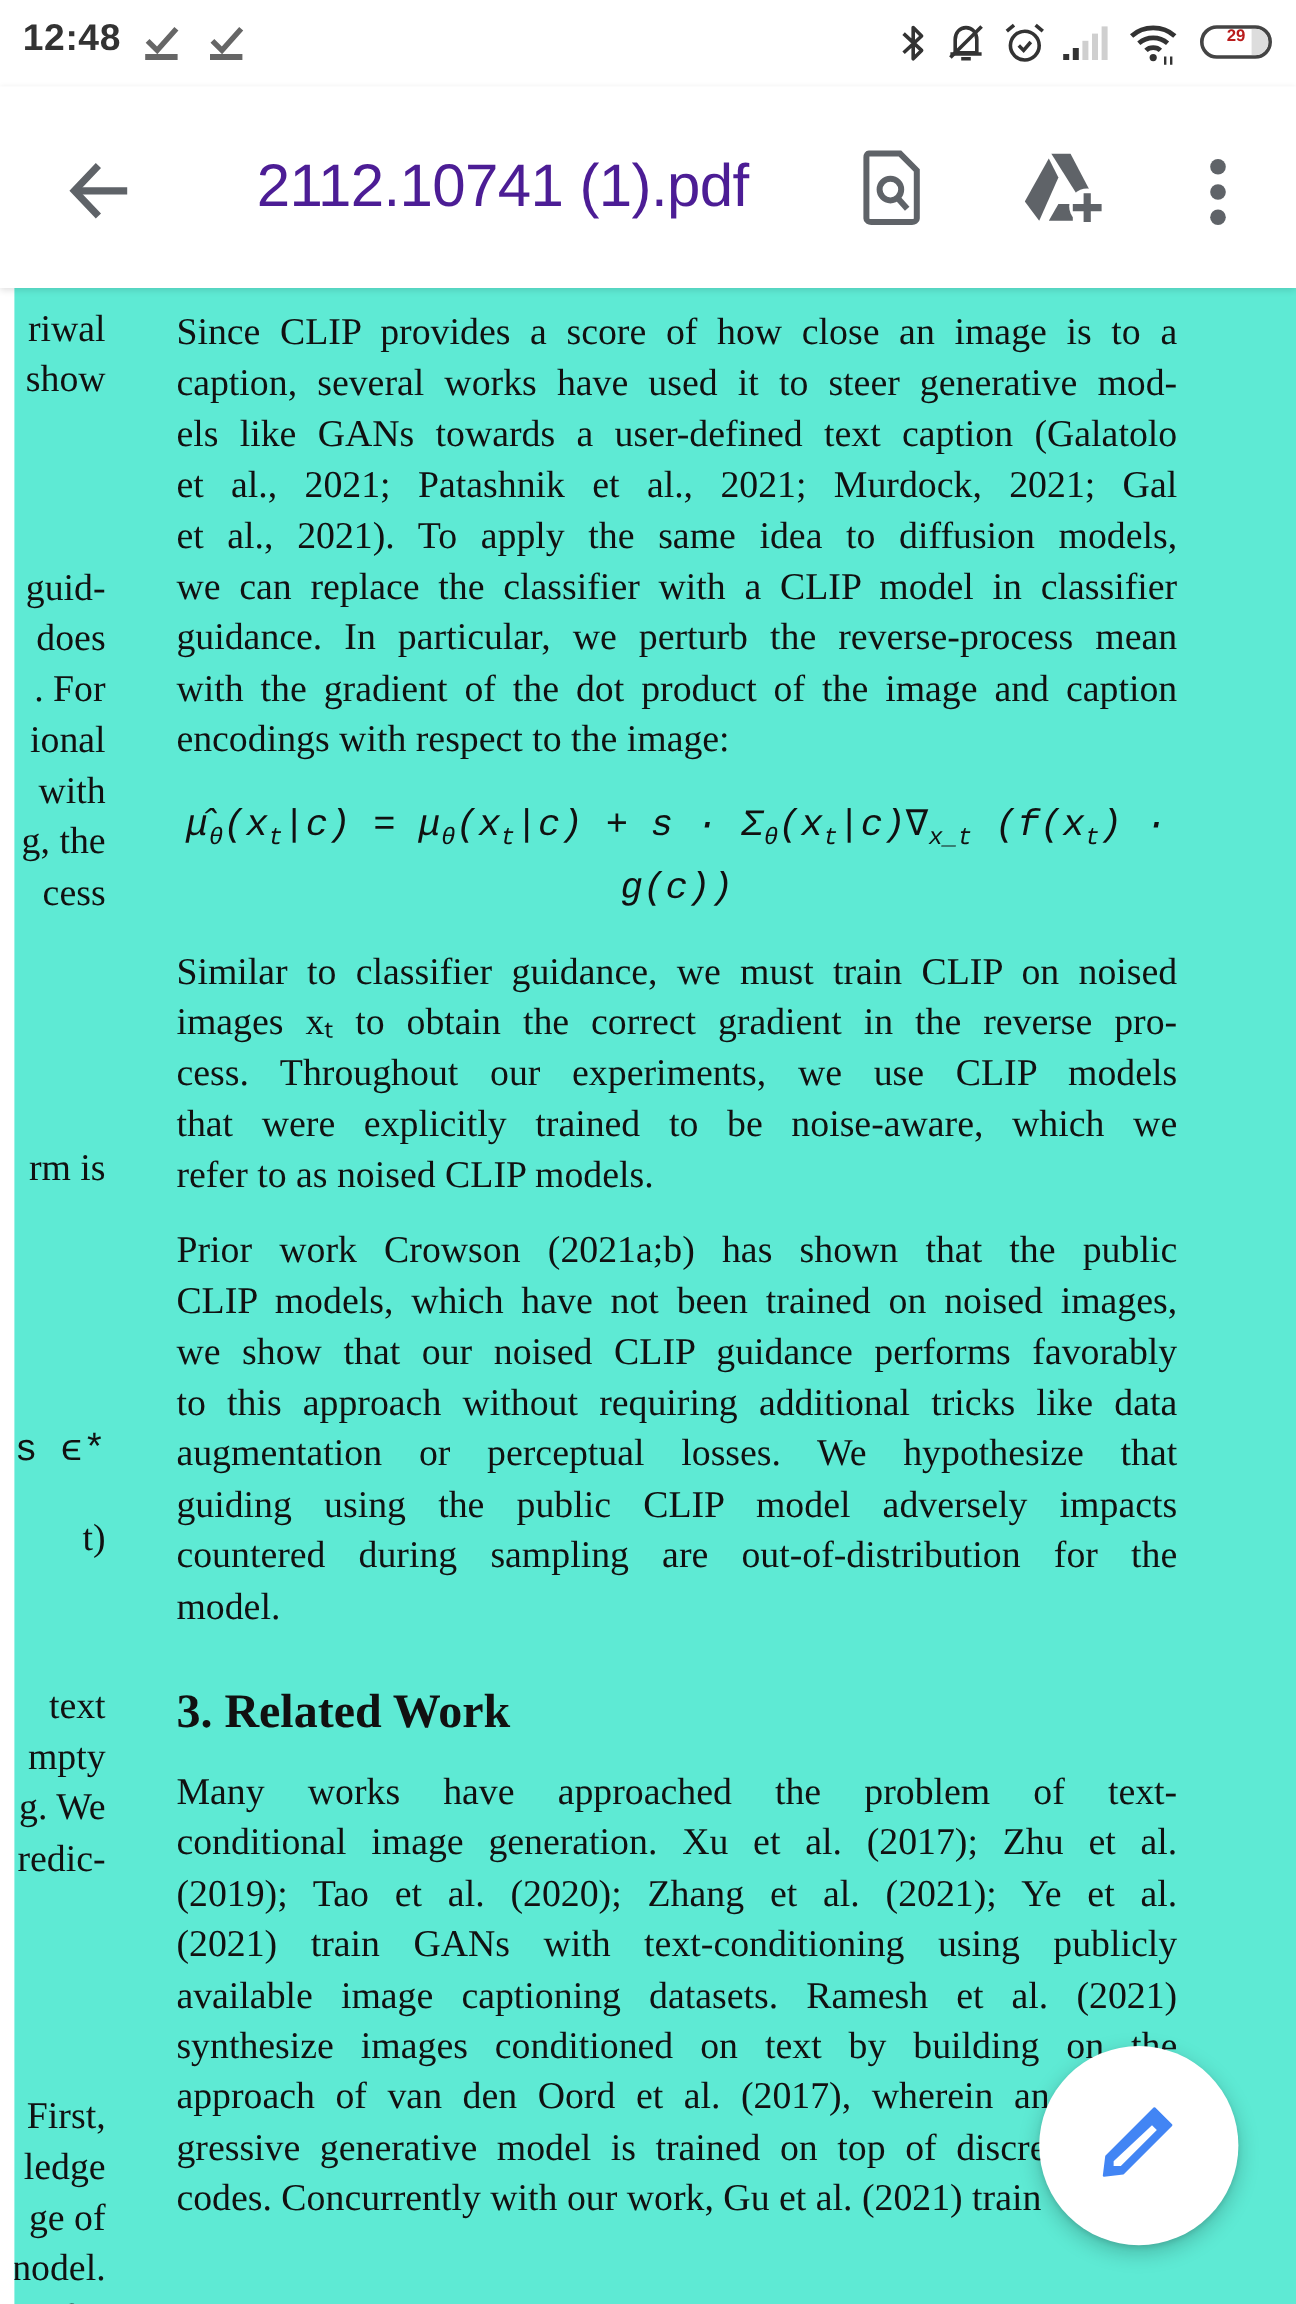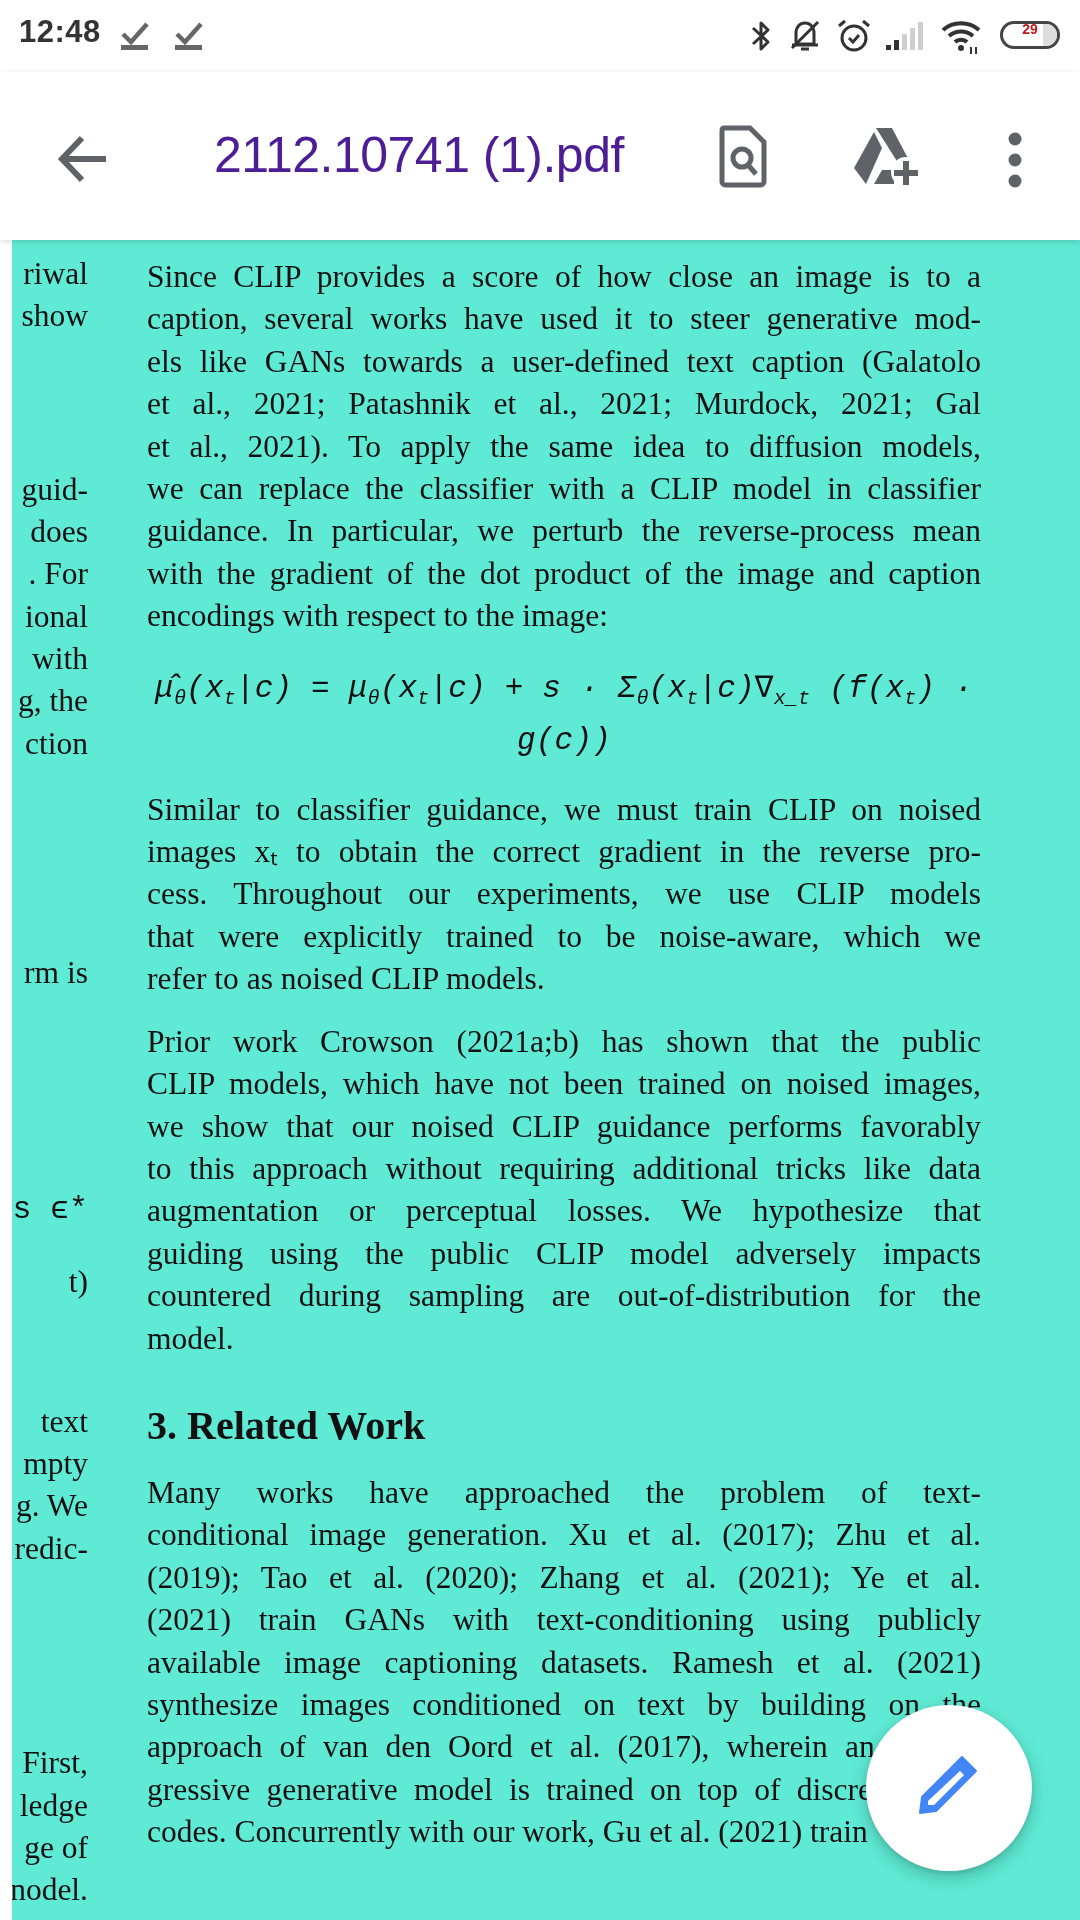--- a/index.html
+++ b/index.html
@@ -154,21 +154,21 @@
 <div class="doc">
   <div class="left-col" id="leftcol">
       <span class="frag" style="top: 14px;">riwal</span>
       <span class="frag" style="top: 56px;">show</span>
       <span class="frag" style="top: 230px;"> guid-</span>
       <span class="frag" style="top: 272px;"> does</span>
       <span class="frag" style="top: 314px;">.  For</span>
       <span class="frag" style="top: 357px;">ional</span>
       <span class="frag" style="top: 399px;"> with</span>
       <span class="frag" style="top: 441px;">g, the</span>
-      <span class="frag" style="top: 484px;">ction</span>
+      <span class="frag" style="top: 484px;">cess</span>
       <span class="frag" style="top: 713px;">rm is</span>
       <span class="frag" style="top: 950px; font-family: Liberation Mono, monospace;">res ϵ*</span>
       <span class="frag" style="top: 1022px;">t)</span>
       <span class="frag" style="top: 1162px;">text</span>
       <span class="frag" style="top: 1204px;">mpty</span>
       <span class="frag" style="top: 1246px;">g. We</span>
       <span class="frag" style="top: 1289px;">redic-</span>
       <span class="frag" style="top: 1503px;"> First,</span>
       <span class="frag" style="top: 1546px;">ledge</span>
       <span class="frag" style="top: 1588px;">ge of</span>

